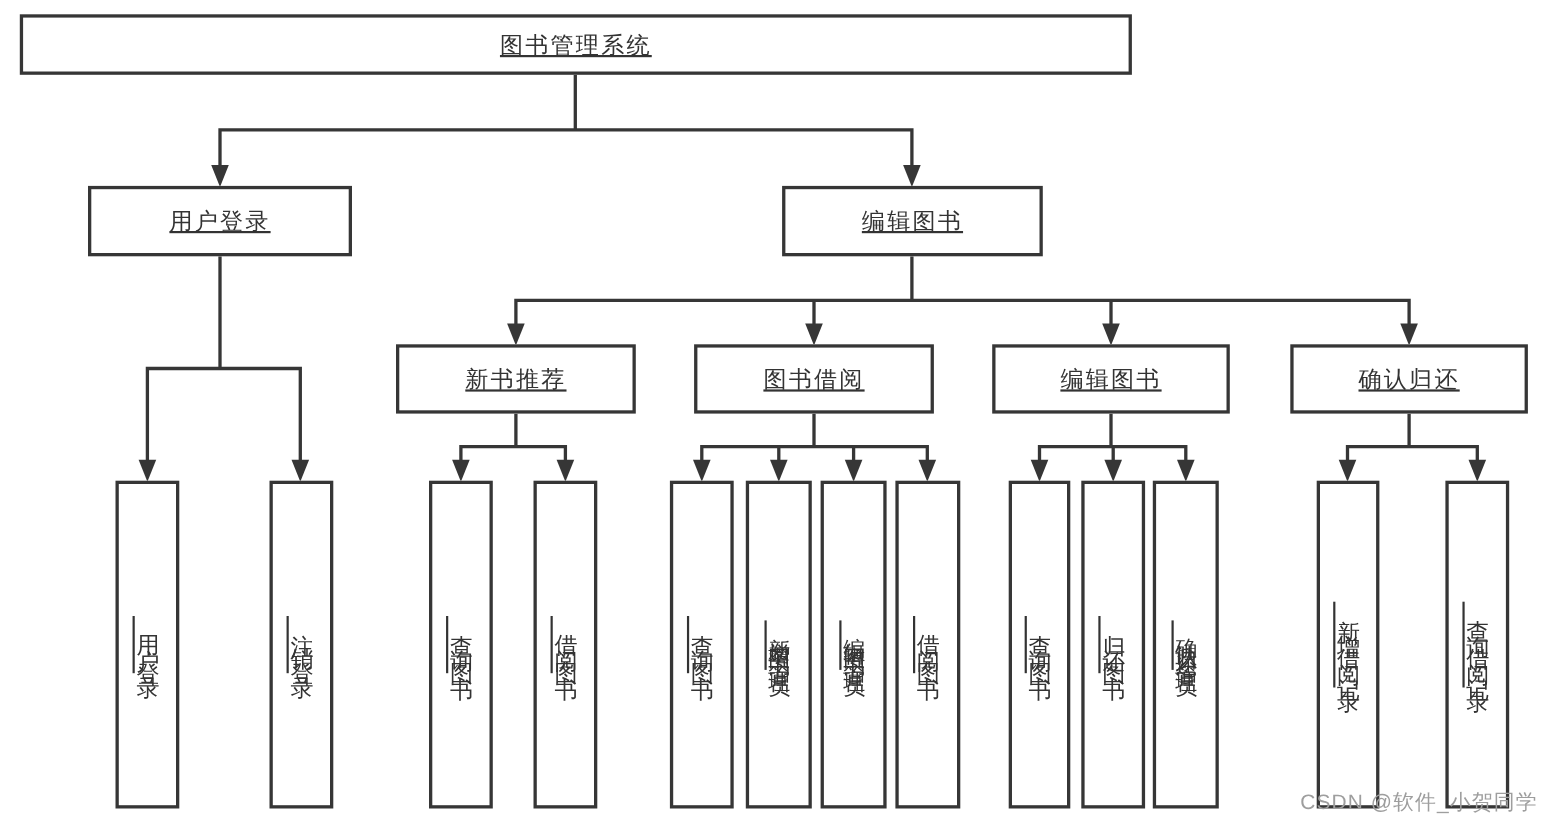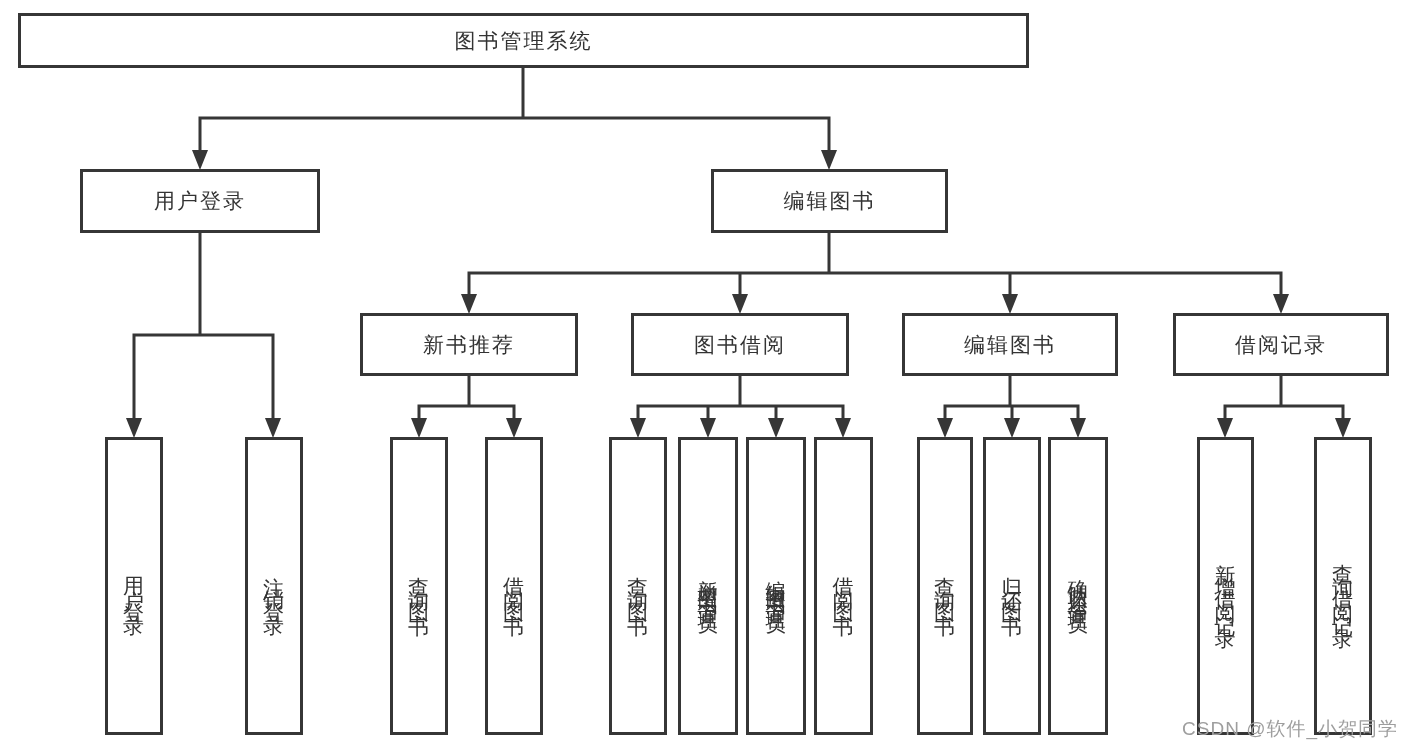--- a/index.html
+++ b/index.html
@@ -19,20 +19,21 @@
   }
   .box {
     position: absolute;
     background: #ffffff;
     border: 3px solid #363636;
     box-sizing: border-box;
     display: flex;
     align-items: center;
     justify-content: center;
     color: #333333;
+    text-decoration: underline;
   }
   .hlabel {
     font-size: 21px;
     letter-spacing: 2px;
     white-space: nowrap;
   }
   .leaf { top: 437px; height: 298px; }
   .vtext {
     writing-mode: vertical-rl;
     text-orientation: mixed;
@@ -114,21 +115,21 @@
   <div class="box" style="left:631px; top:313px; width:218px; height:63px;">
     <span class="hlabel">图书借阅</span>
   </div>
   <div class="box" style="left:360px; top:313px; width:218px; height:63px;">
     <span class="hlabel">新书推荐</span>
   </div>
   <div class="box" style="left:902px; top:313px; width:216px; height:63px;">
     <span class="hlabel">编辑图书</span>
   </div>
   <div class="box" style="left:1173px; top:313px; width:216px; height:63px;">
-    <span class="hlabel">借阅记录</span>
+    <span class="hlabel">确认归还</span>
   </div>
 
   <div class="box leaf" style="left:105px; width:58px;">
     <span class="vtext">用户登录</span>
   </div>
   <div class="box leaf" style="left:245px; width:58px;">
     <span class="vtext">注销登录</span>
   </div>
 
   <div class="box leaf" style="left:390px; width:58px;">

